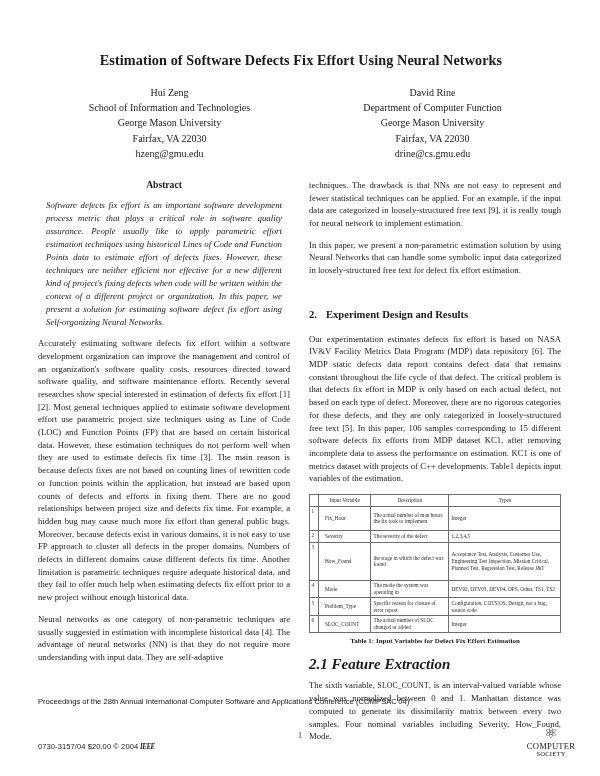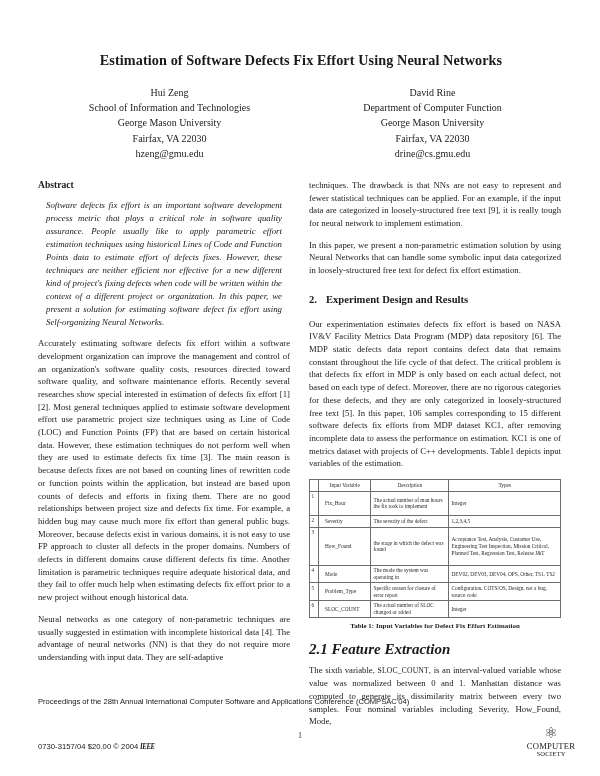--- a/index.html
+++ b/index.html
@@ -50,37 +50,38 @@
   .columns {
     display: flex;
     margin-top: 18px;
     gap: 19px;
   }
   .col {
     width: 252px;
   }
 
   .sec-head-centered {
+    text-align: center;
     font-weight: bold;
     font-size: 9.6px;
     margin: 0 0 9px 0;
   }
 
   .abstract-text {
     font-style: italic;
     font-size: 8.8px;
     line-height: 1.48;
     text-align: justify;
     margin: 8px;
   }
 
   .sec-head {
     font-weight: bold;
     font-size: 10.6px;
-    margin: 17px 0 11px 0;
+    margin: 32px 0 11px 0;
     line-height: 1.2;
   }
   .sec-head .num {
     display: inline-block;
     min-width: 17px;
   }
 
   .sub-head {
     font-weight: bold;
     font-style: italic;

